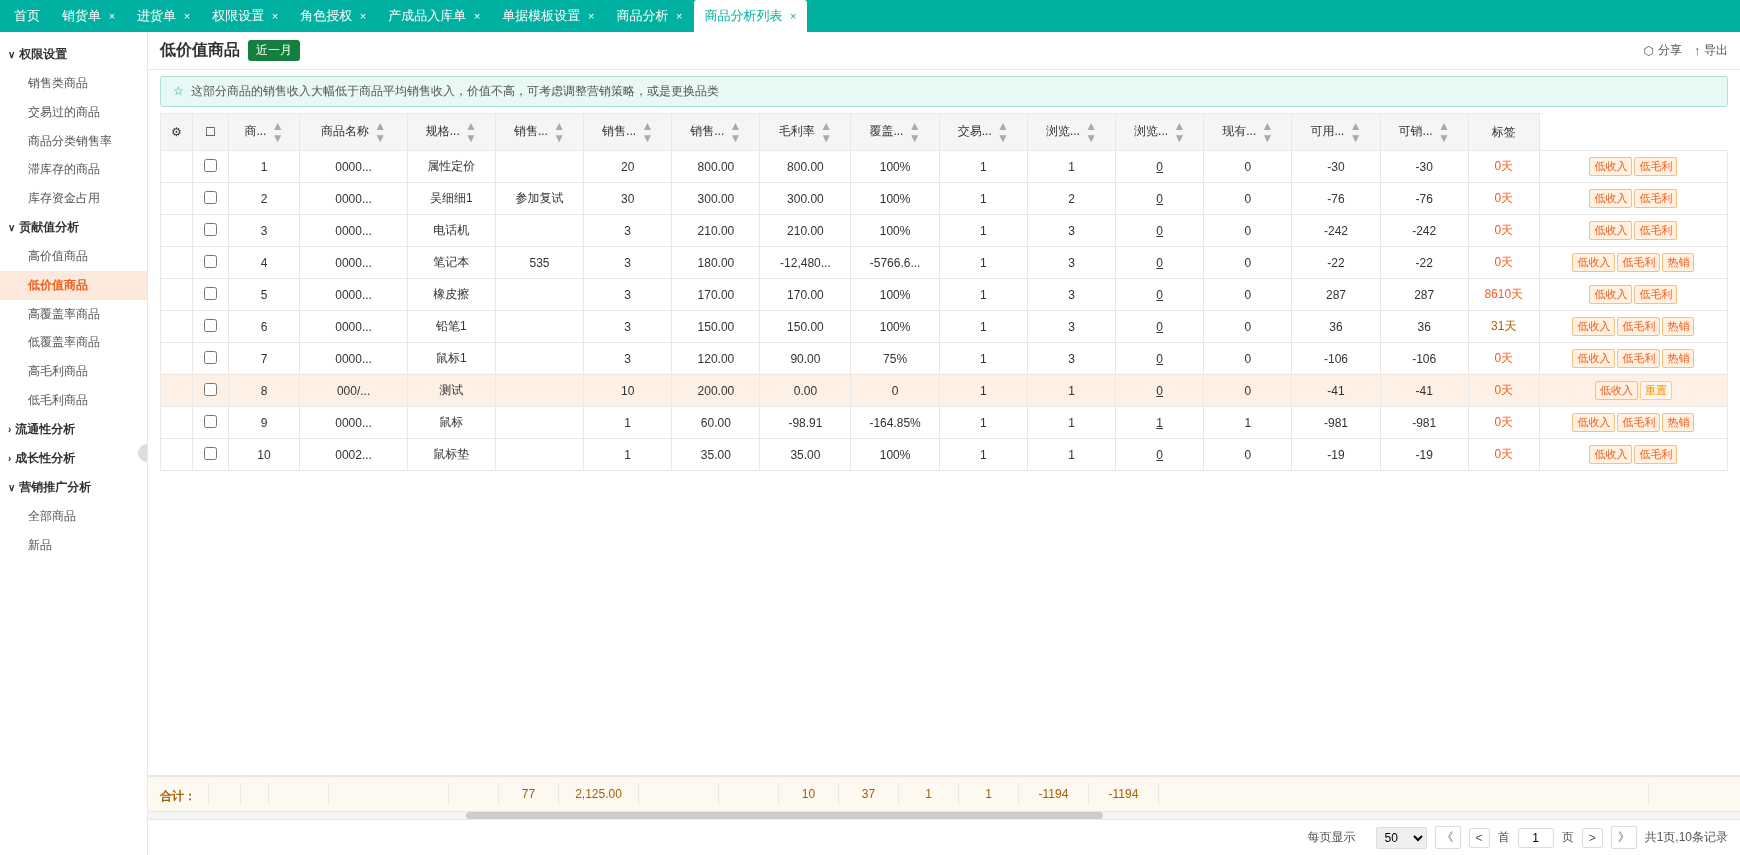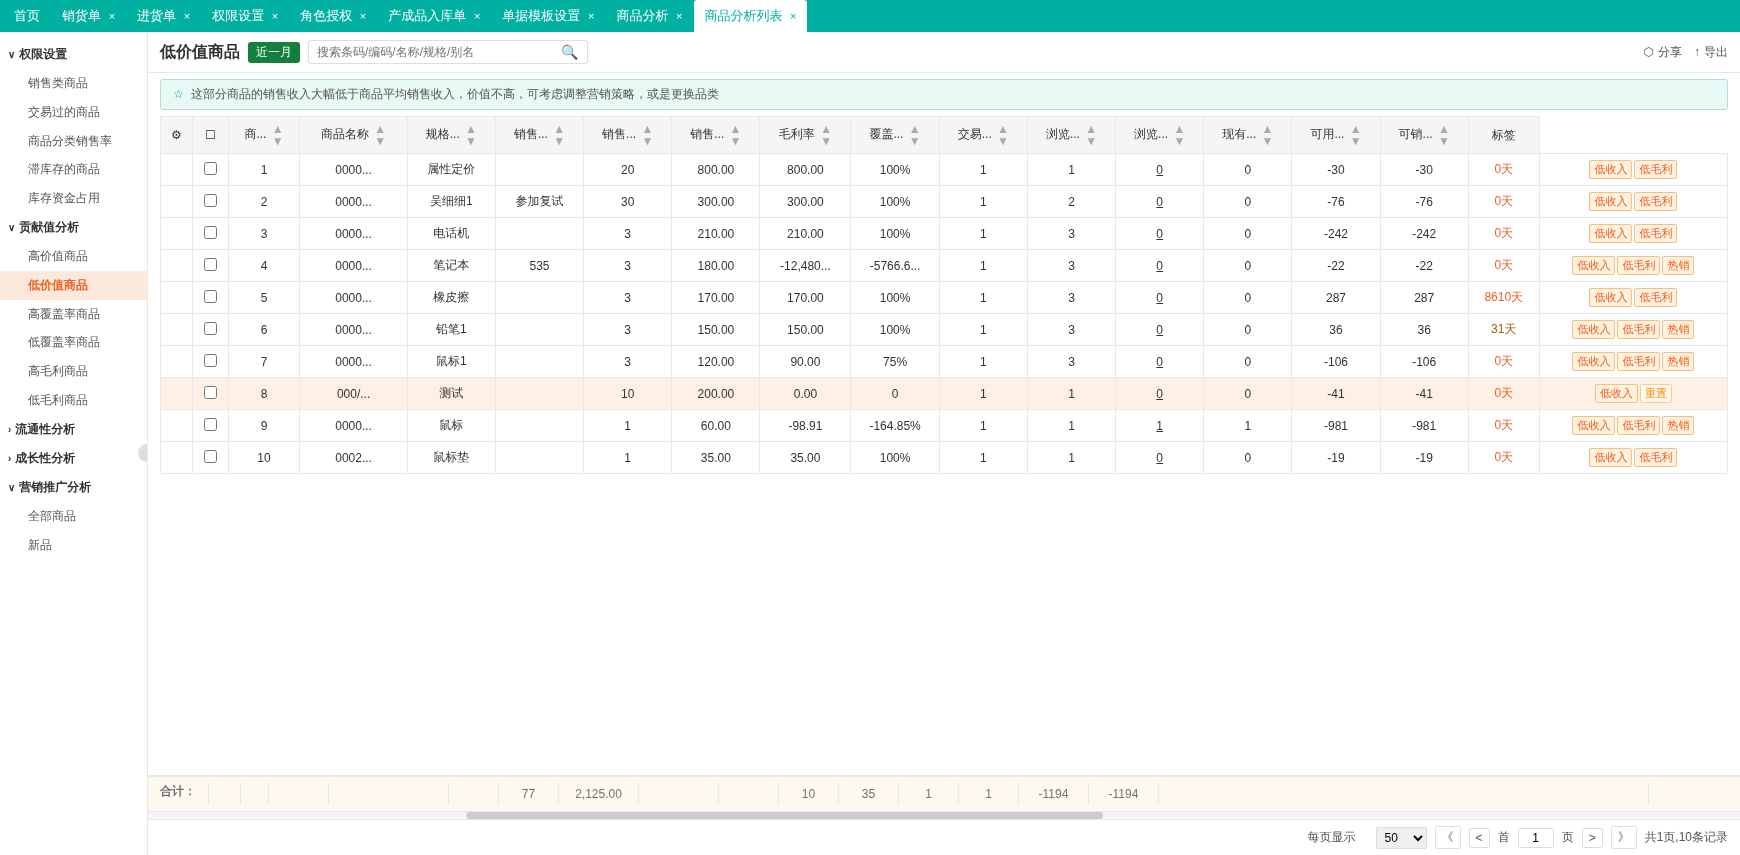--- a/index.html
+++ b/index.html
@@ -193,26 +193,26 @@
     .tag-red { color: #f06020; font-size: 11px; background: #fff0e0; border: 1px solid #f8c080; border-radius: 2px; padding: 1px 4px; margin: 1px; display: inline-block; text-align: right; }
     .tag-orange { color: #ff8800; font-size: 11px; background: #fff8f0; border: 1px solid #ffcc88; border-radius: 2px; padding: 1px 4px; margin: 1px; display: inline-block; }
     .underline-link { text-decoration: underline; color: #333; cursor: pointer; }
 
     
     .gear-col { width: 32px; }
 
     
     .footer-summary {
       display: flex;
-      align-items: flex-start;
+      align-items: flex-end;
       padding: 6px 12px;
       border-top: 2px solid #e8e8e8;
       background: #fdf8f0;
       font-size: 12px;
-      color: #737373;
+      color: #a16207;
       gap: 0;
       margin-top: 12px;
     }
     .footer-label {
       font-weight: bold;
       padding-right: 12px;
       white-space: nowrap;
     }
 
     
@@ -314,24 +314,20 @@
     </div>
     <div class="sidebar-item">全部商品</div>
     <div class="sidebar-item">新品</div>
   </div>
 
   <div class="content-area">
 
     <div class="content-header">
       <span class="page-title">低价值商品</span>
       <span class="tag-btn">近一月</span>
-      <div class="search-box">
-        <input type="text" placeholder="搜索条码/编码/名称/规格/别名" style="">
-        <span class="search-icon">🔍</span>
-      </div>
       <div class="header-actions">
         <div class="action-btn">
           <span>⬡</span>
           <span>分享</span>
         </div>
         <div class="action-btn">
           <span>↑</span>
           <span>导出</span>
         </div>
       </div>
@@ -618,21 +614,21 @@
         <div style="width:32px;border-left:1px solid #e8e8e8;"></div>
         <div style="width:28px;border-left:1px solid #e8e8e8;"></div>
         <div style="width:60px;border-left:1px solid #e8e8e8;"></div>
         <div style="width:120px;border-left:1px solid #e8e8e8;"></div>
         <div style="width:50px;border-left:1px solid #e8e8e8;"></div>
         <div style="min-width:60px;border-left:1px solid #e8e8e8;text-align:center;padding:4px 6px;">77</div>
         <div style="min-width:80px;border-left:1px solid #e8e8e8;text-align:center;padding:4px 6px;">2,125.00</div>
         <div style="min-width:80px;border-left:1px solid #e8e8e8;text-align:center;padding:4px 6px;"></div>
         <div style="min-width:60px;border-left:1px solid #e8e8e8;text-align:center;padding:4px 6px;"></div>
         <div style="min-width:60px;border-left:1px solid #e8e8e8;text-align:center;padding:4px 6px;">10</div>
-        <div style="min-width:60px;border-left:1px solid #e8e8e8;text-align:center;padding:4px 6px;">35</div>
+        <div style="min-width:60px;border-left:1px solid #e8e8e8;text-align:center;padding:4px 6px;">37</div>
         <div style="min-width:60px;border-left:1px solid #e8e8e8;text-align:center;padding:4px 6px;">1</div>
         <div style="min-width:60px;border-left:1px solid #e8e8e8;text-align:center;padding:4px 6px;">1</div>
         <div style="min-width:70px;border-left:1px solid #e8e8e8;text-align:center;padding:4px 6px;">-1194</div>
         <div style="min-width:70px;border-left:1px solid #e8e8e8;text-align:center;padding:4px 6px;">-1194</div>
         <div style="flex:1;border-left:1px solid #e8e8e8;"></div>
         <div style="min-width:80px;border-left:1px solid #e8e8e8;"></div>
       </div>
     </div>
 
     <div style="height:8px;background:#f5f5f5;border-top:1px solid #e8e8e8;">

